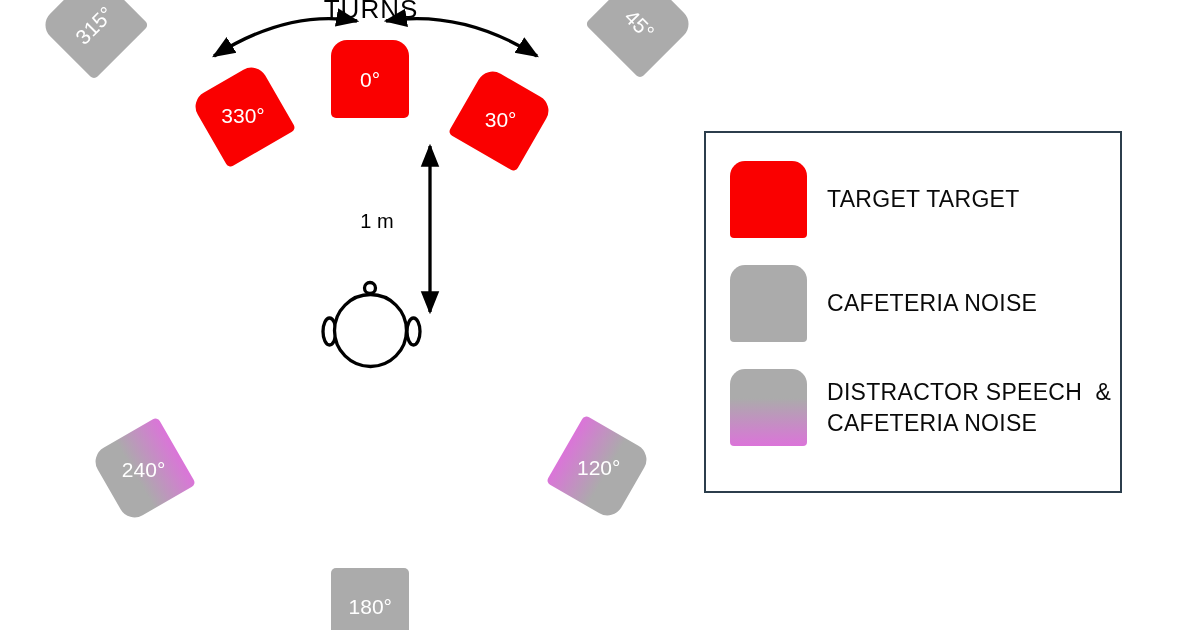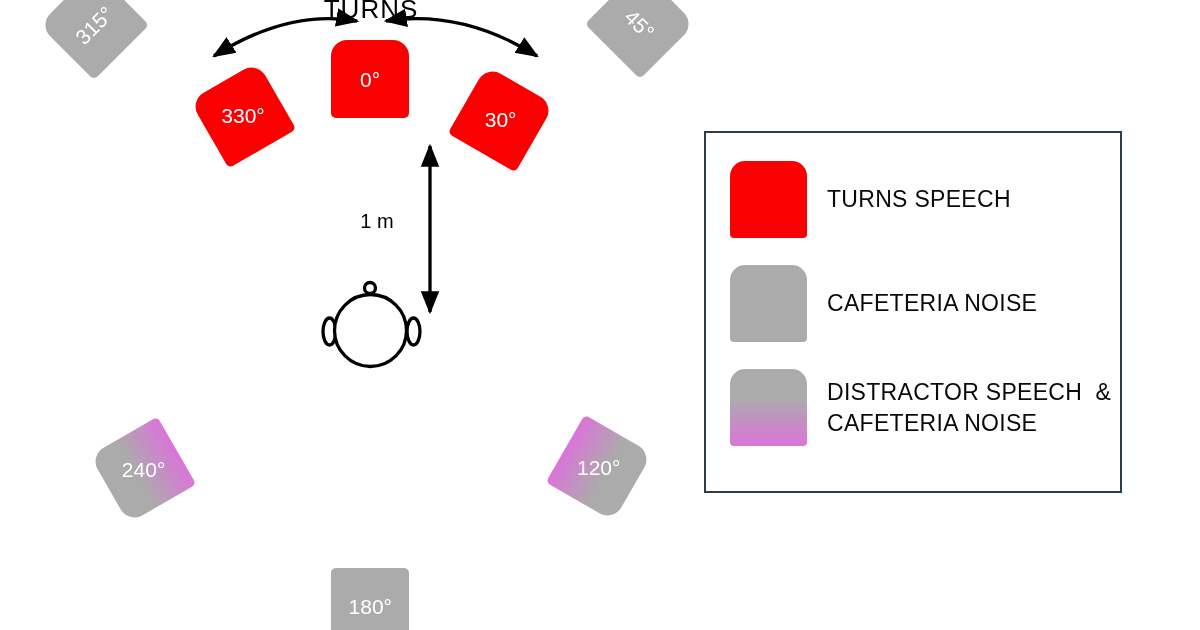--- a/index.html
+++ b/index.html
@@ -158,21 +158,21 @@
       </div>
       <div class="speaker noise" style="left: 331px; top: 568px; transform: rotate(180deg);">
         <span class="spk-label" style="transform: rotate(-180deg);">180°</span>
       </div>
     </div>
 
   <div class="legend">
     <div>
         <div class="legend-row">
           <div class="swatch target"></div>
-          <div class="legend-text">TURNS SPEECH</div>
+          <div class="legend-text">TARGET TARGET</div>
         </div>
         <div class="legend-row">
           <div class="swatch noise"></div>
           <div class="legend-text">CAFETERIA NOISE</div>
         </div>
         <div class="legend-row">
           <div class="swatch distractor"></div>
           <div class="legend-text">DISTRACTOR SPEECH  &amp;
 CAFETERIA NOISE</div>
         </div>

